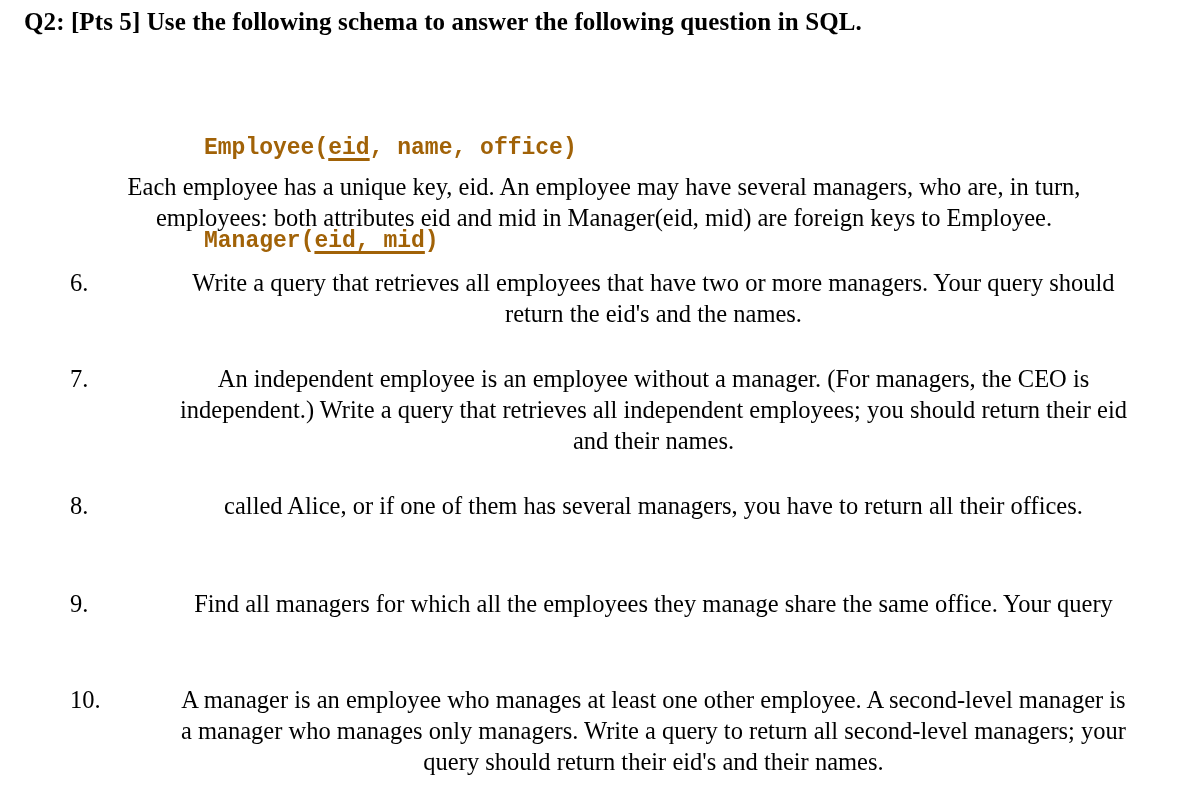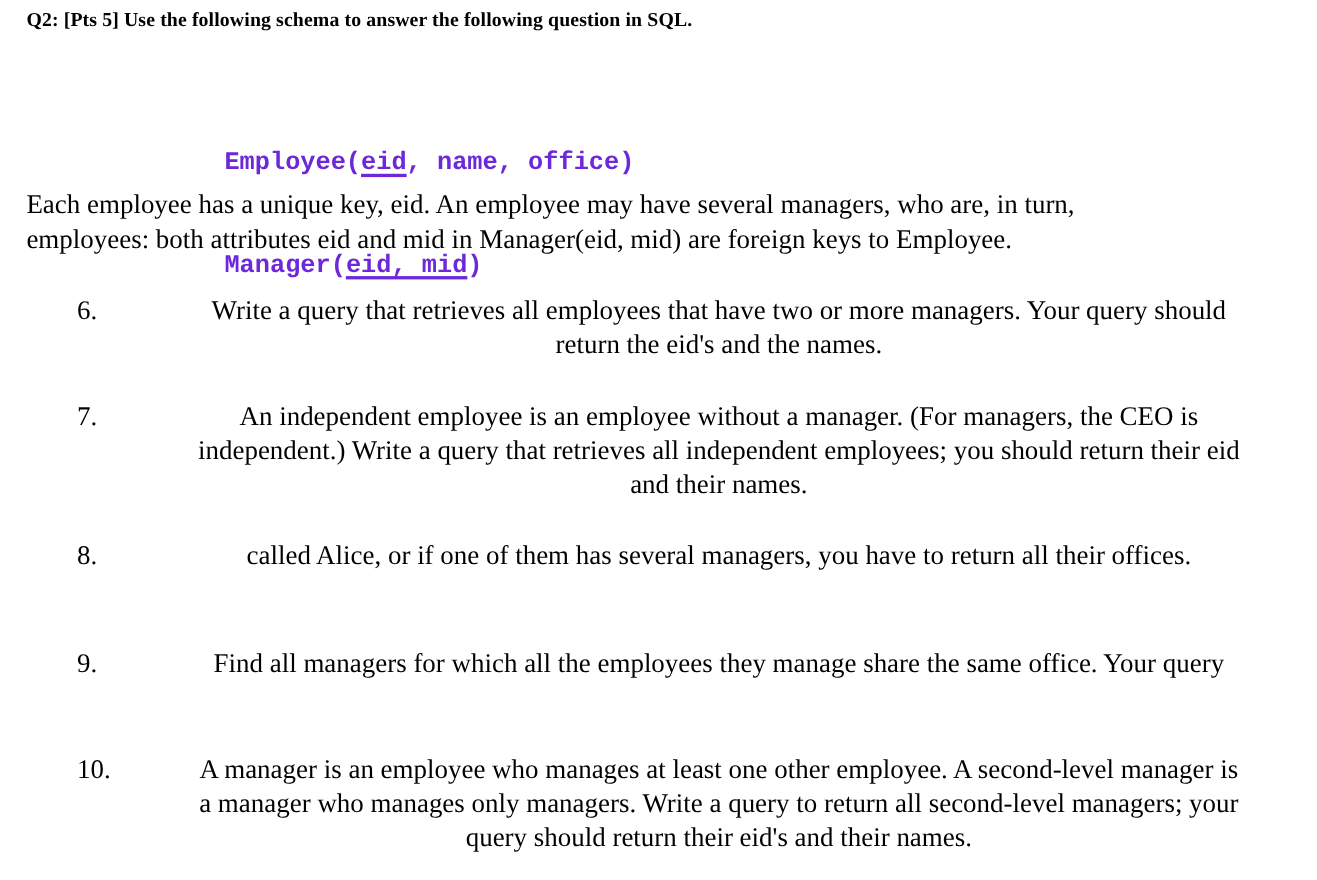--- a/index.html
+++ b/index.html
@@ -12,48 +12,49 @@
       height: 800px;
       position: relative;
       overflow: hidden;
       font-family: "Liberation Serif", "DejaVu Serif", serif;
       color: #000000;
     }
     .title {
       position: absolute;
       left: 24px;
       top: 8px;
-      font-size: 18px;
+      font-size: 25px;
       font-weight: bold;
       white-space: nowrap;
       letter-spacing: 0.1px;
     }
     .schema {
       position: absolute;
       left: 204px;
       top: 71px;
       font-family: "Liberation Mono", "DejaVu Sans Mono", monospace;
       font-weight: bold;
       font-size: 23px;
-      color: #6d28d9;
+      color: #a16207;
       line-height: 31px;
       white-space: pre;
     }
     .schema .key {
       text-decoration: underline;
       text-decoration-thickness: 3px;
       text-underline-offset: 4px;
     }
     .intro {
       position: absolute;
       left: 24px;
       top: 171px;
       width: 1160px;
       font-size: 24.5px;
       line-height: 31px;
+      text-align: center;
     }
     .intro p {
       margin: 0;
       white-space: nowrap;
     }
     .question {
       position: absolute;
       left: 0;
       width: 1197px;
       font-size: 24.5px;

